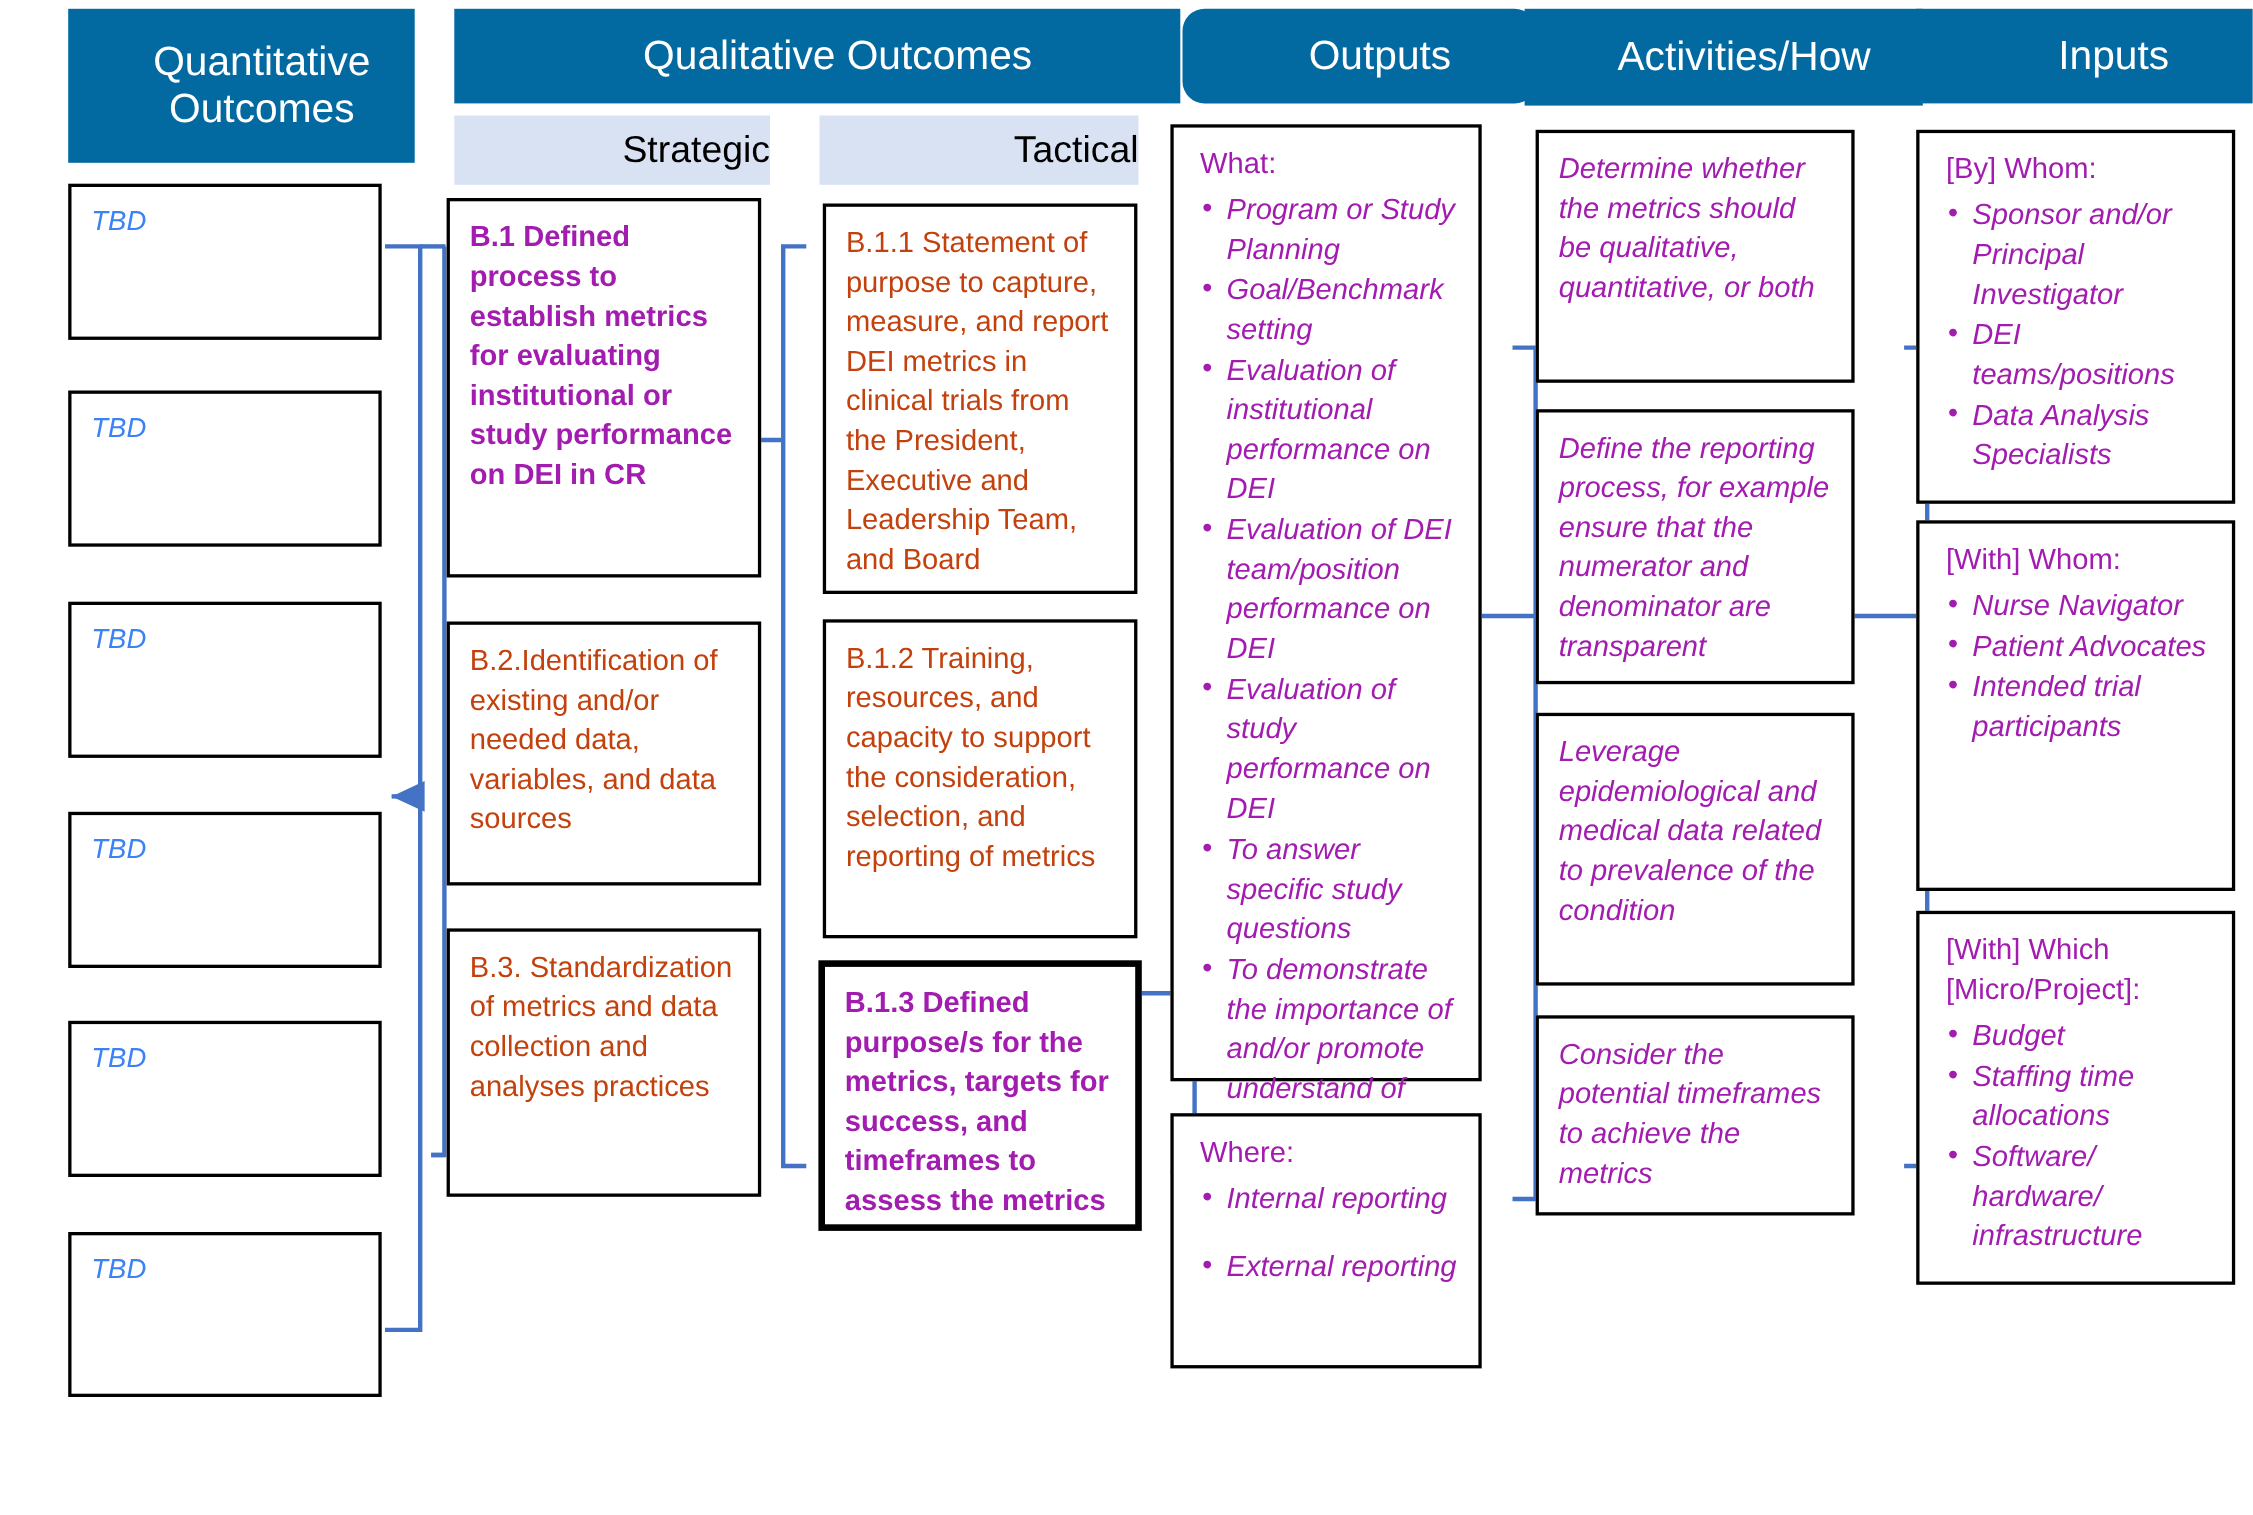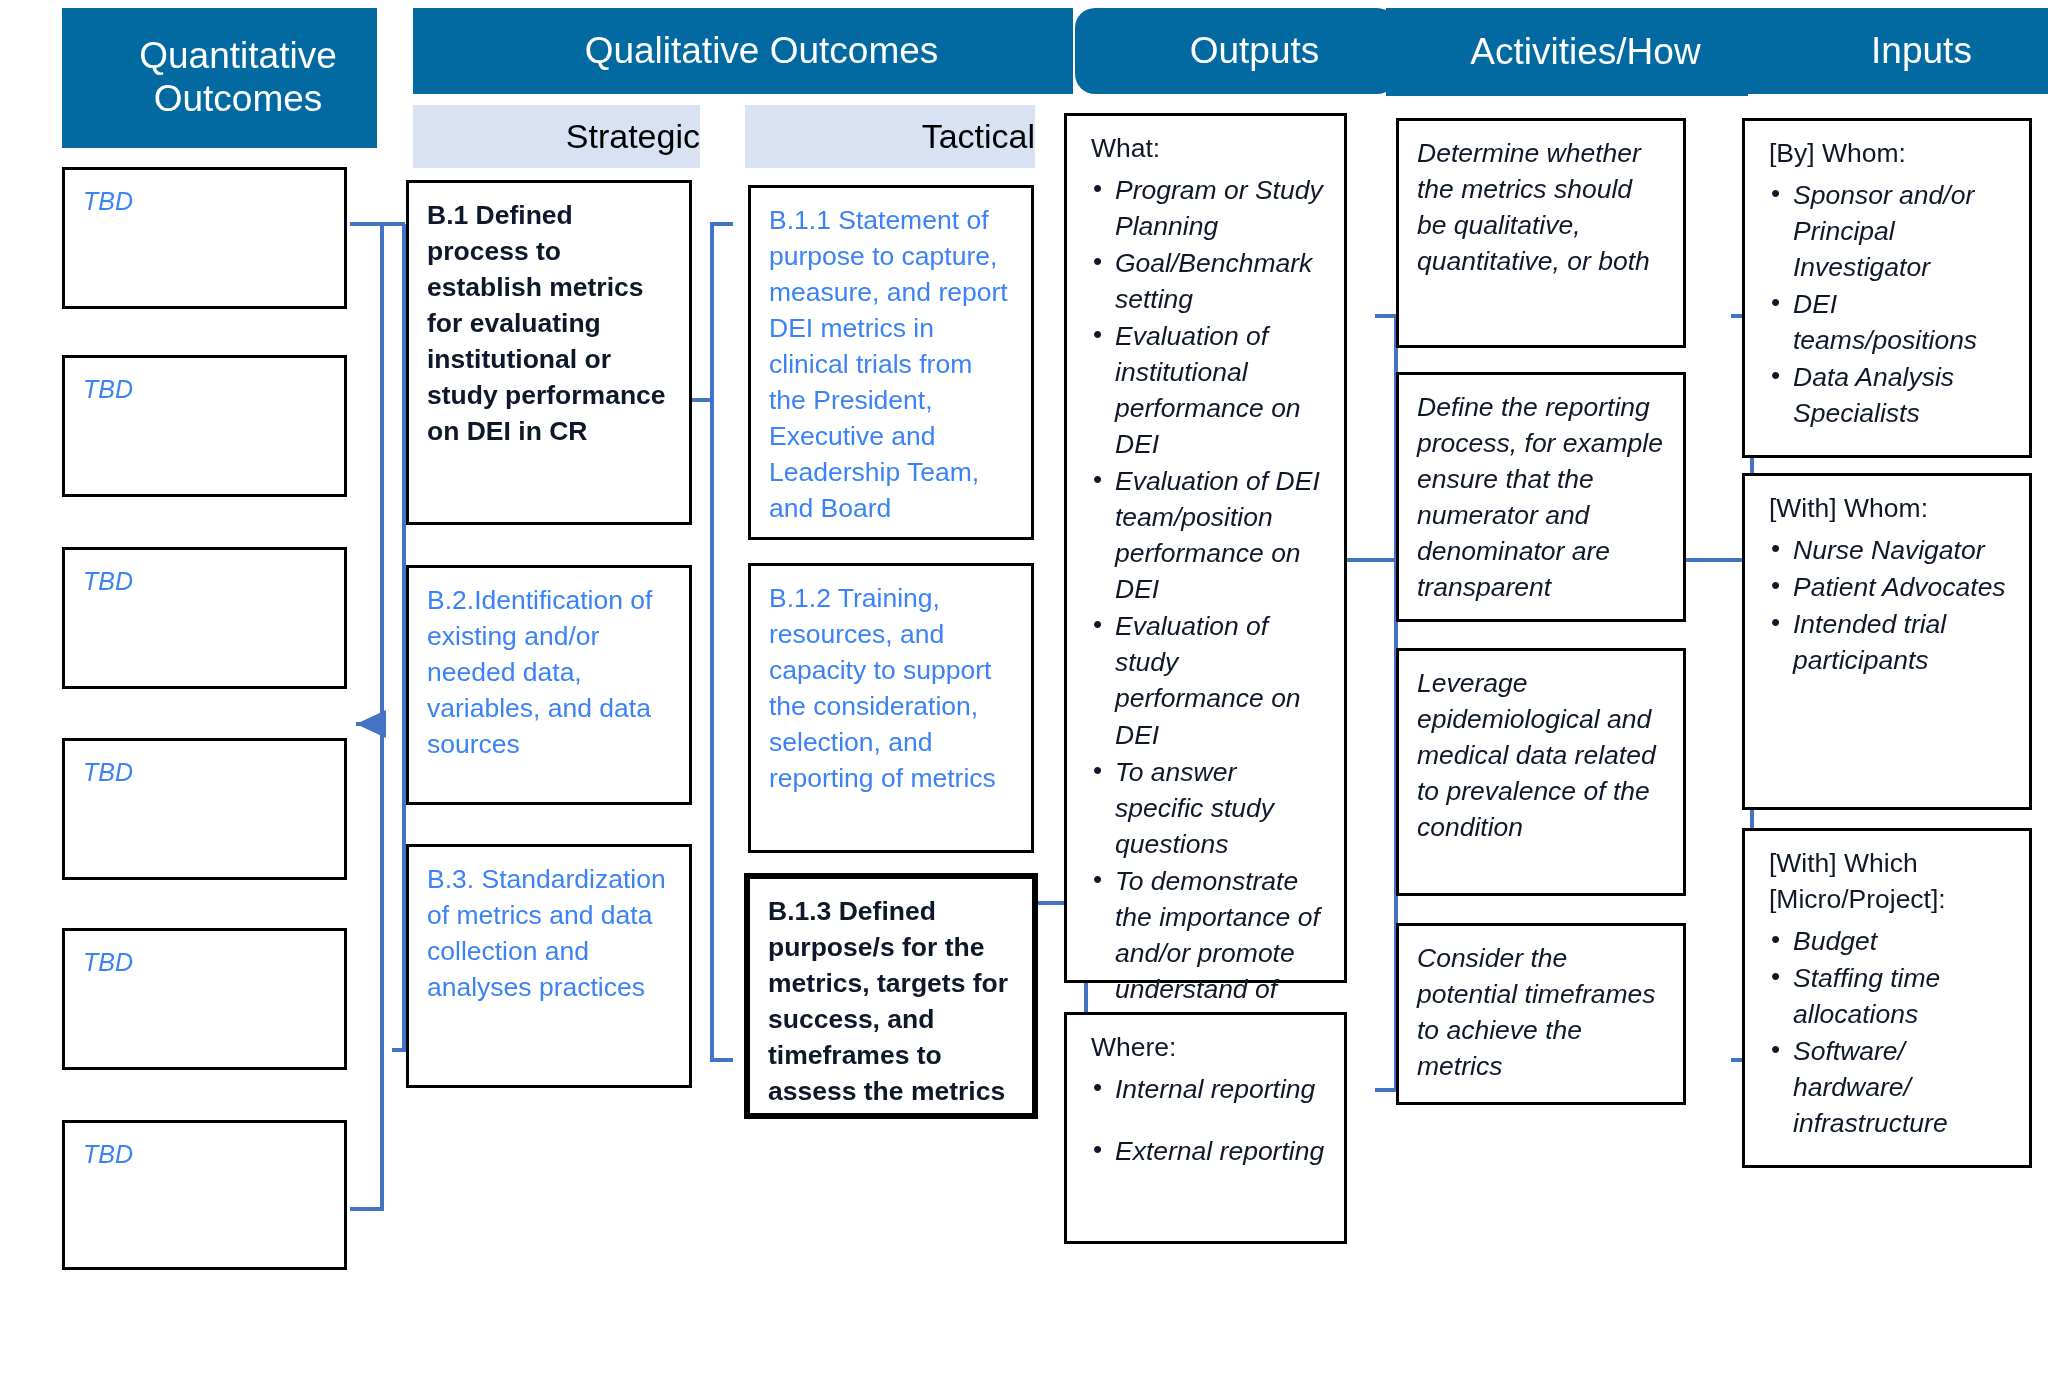--- a/index.html
+++ b/index.html
@@ -5,23 +5,23 @@
   html,body{margin:0;padding:0;background:#ffffff;}
   body{font-family:"Liberation Sans","DejaVu Sans",sans-serif;}
   #page{position:relative;width:2048px;height:1377px;background:#fff;overflow:hidden;}
 
   .colhead{position:absolute;background:#0369a1;color:#fff;display:flex;align-items:center;
            justify-content:center;text-align:center;font-size:37px;line-height:1.16;padding-left:37px;}
   .subhead{position:absolute;background:#D9E2F3;color:#000;display:flex;align-items:center;
            justify-content:flex-end;text-align:center;font-size:34px;}
 
   .box{position:absolute;background:#fff;border:3px solid #000;box-sizing:border-box;
-       padding:14px 16px 10px 18px;font-size:26.5px;line-height:1.36;color:#0f172a;}
+       padding:14px 16px 10px 18px;font-size:26.5px;line-height:1.36;color:#a21caf;}
   .box.thick{border-width:6px;}
-  .box.grey{color:#3b82f6;}
+  .box.grey{color:#c2410c;}
   .box.bold{font-weight:bold;}
   .box.ital{font-style:italic;}
   .box.tbd{font-style:italic;color:#3b82f6;font-size:25px;}
 
   .box p{margin:0;}
   .box .hdr{margin:0 0 6px 6px;}
   .box ul{margin:0;padding:0;list-style:none;}
   .box ul li{position:relative;padding-left:30px;margin:0 0 1px 0;font-style:italic;}
   .box ul li:before{content:"\2022";position:absolute;left:8px;top:-1px;font-style:normal;
                     font-size:26px;line-height:1.36;}

